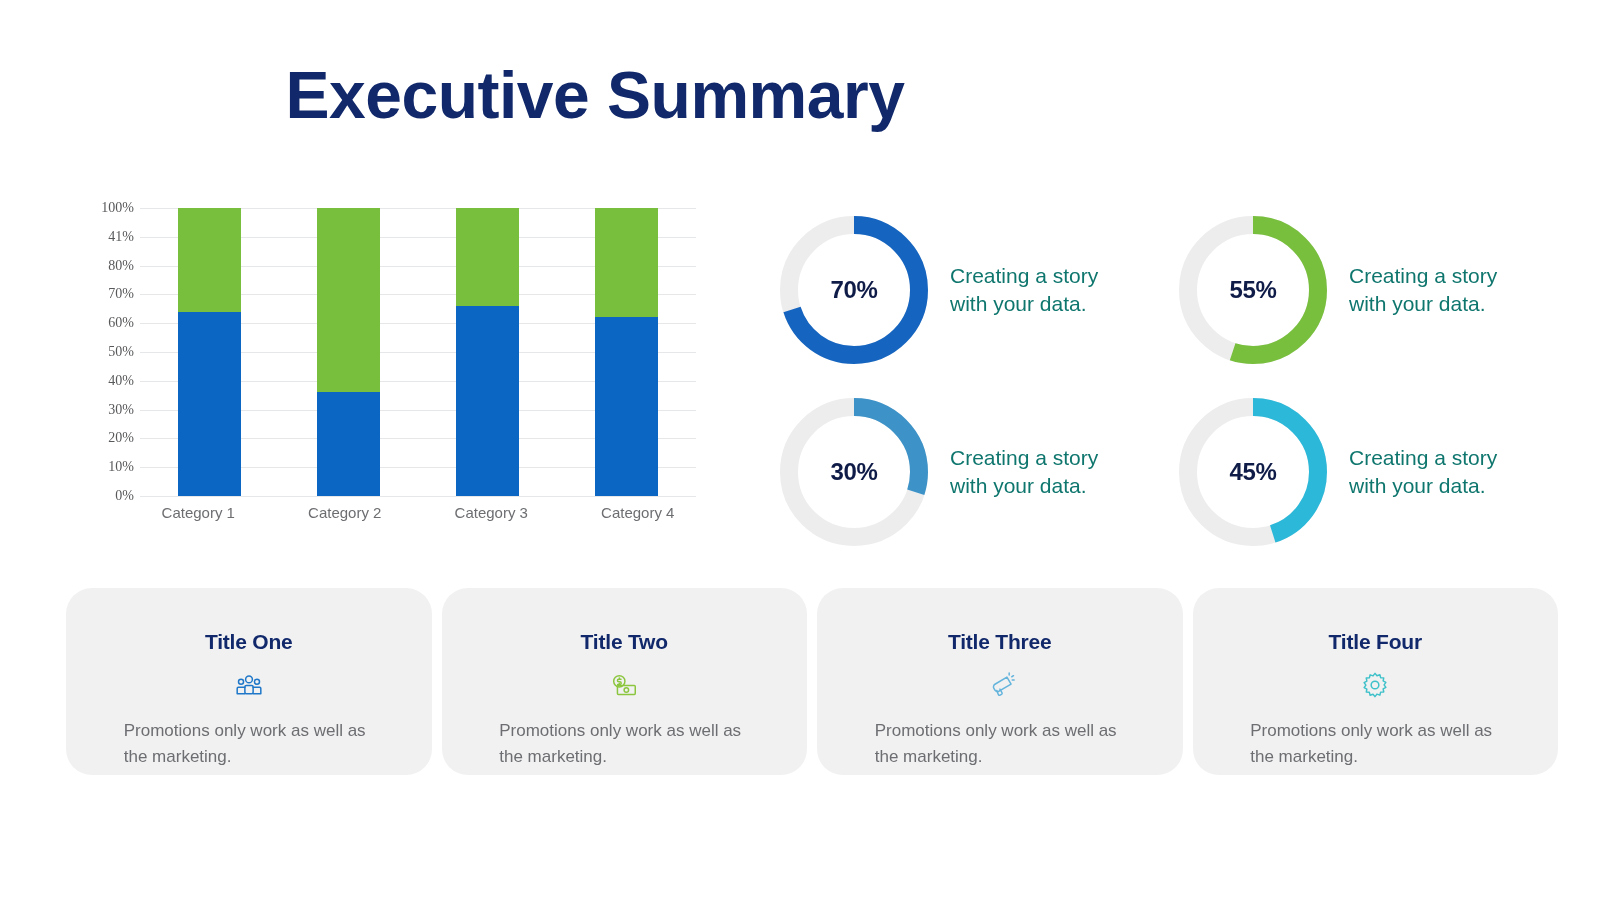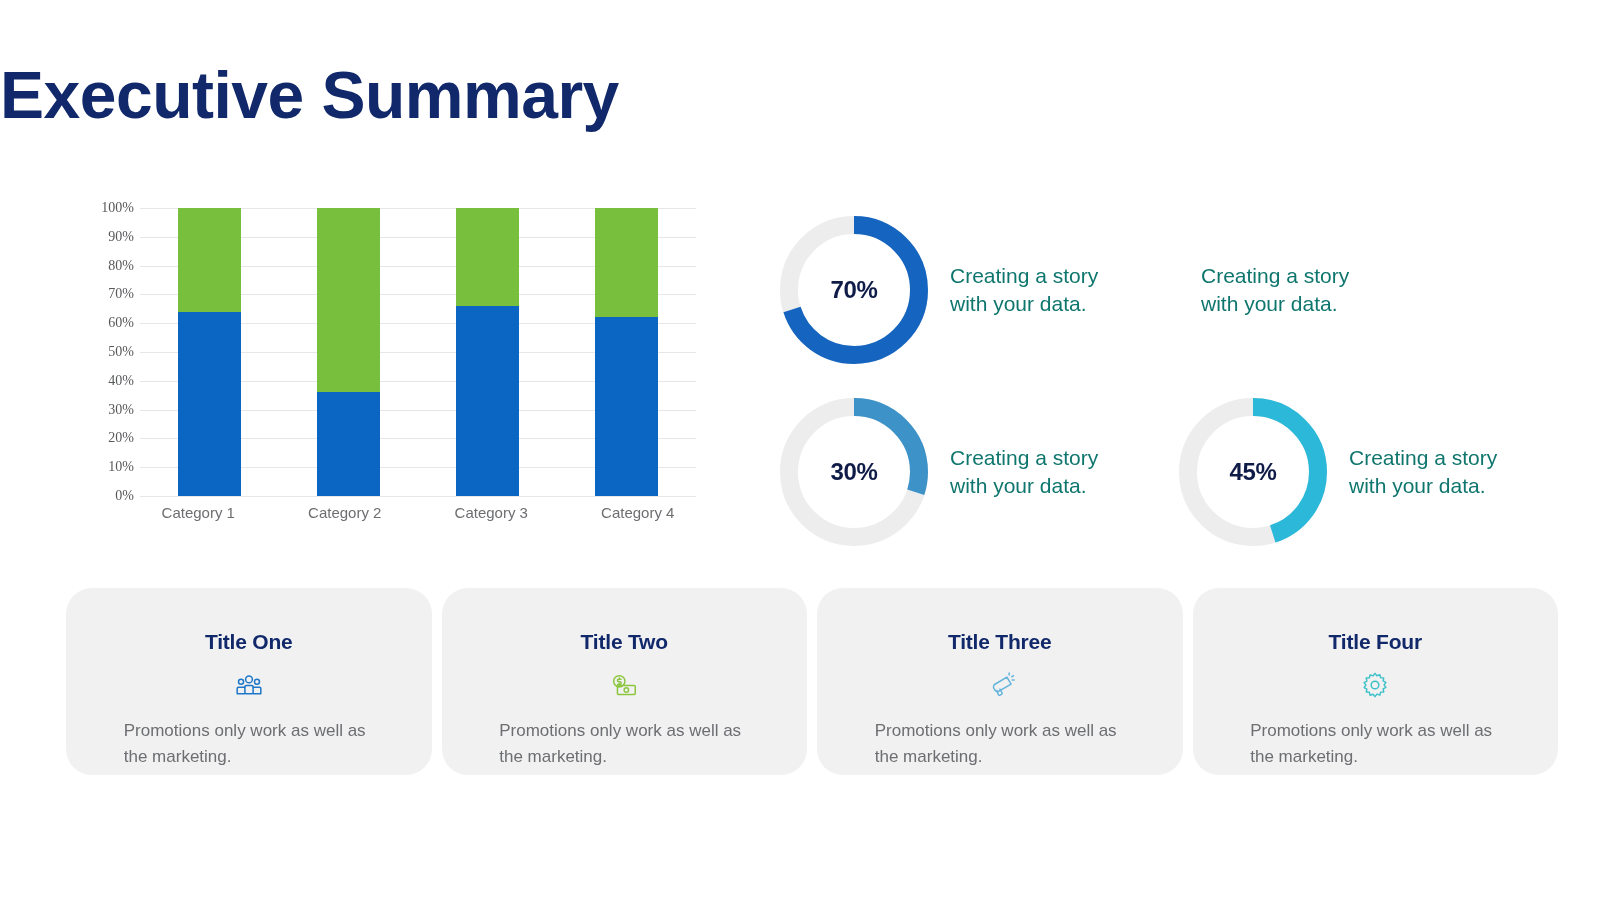--- a/index.html
+++ b/index.html
@@ -14,20 +14,21 @@
     overflow: hidden;
     position: relative;
   }
 
   
   #page-title {
     position: absolute;
     left: 0;
     top: 62px;
     width: 1620px;
+    text-align: center;
     font-size: 66px;
     font-weight: bold;
     color: #11296B;
     letter-spacing: -0.5px;
     line-height: 1.0;
     padding-right: 430px;
     box-sizing: border-box;
   }
 
   
@@ -202,21 +203,21 @@
   }
 </style>
 </head>
 <body>
 
 <div id="page-title">Executive Summary</div>
 
 <div id="bar-chart">
   <div class="ytick-labels">
       <div class="ytick" style="top: 0%;">100%</div>
-      <div class="ytick" style="top: 10%;">90%</div>
+      <div class="ytick" style="top: 10%;">41%</div>
       <div class="ytick" style="top: 20%;">80%</div>
       <div class="ytick" style="top: 30%;">70%</div>
       <div class="ytick" style="top: 40%;">60%</div>
       <div class="ytick" style="top: 50%;">50%</div>
       <div class="ytick" style="top: 60%;">40%</div>
       <div class="ytick" style="top: 70%;">30%</div>
       <div class="ytick" style="top: 80%;">20%</div>
       <div class="ytick" style="top: 90%;">10%</div>
       <div class="ytick" style="top: 100%;">0%</div>
     </div>
@@ -277,20 +278,27 @@
           <circle cx="74" cy="74" r="65" fill="none" stroke="#1565C0" stroke-width="18" stroke-dasharray="285.88493147667117 408.4070449666731" stroke-linecap="butt"></circle>
         </svg>
         <div class="donut-value">70%</div>
       </div>
       <div class="gauge-caption">
         <div>Creating a story</div>
         <div>with your data.</div>
       </div>
     </div>
     <div class="gauge-item">
+      <div class="donut-wrap">
+        <svg width="148" height="148" viewBox="0 0 148 148">
+          <circle cx="74" cy="74" r="65" fill="none" stroke="#EDEDEE" stroke-width="18"></circle>
+          <circle cx="74" cy="74" r="65" fill="none" stroke="#79BF3E" stroke-width="18" stroke-dasharray="224.62387473167018 408.4070449666731" stroke-linecap="butt"></circle>
+        </svg>
+        <div class="donut-value">55%</div>
+      </div>
       <div class="gauge-caption">
         <div>Creating a story</div>
         <div>with your data.</div>
       </div>
     </div>
     <div class="gauge-item">
       <div class="donut-wrap">
         <svg width="148" height="148" viewBox="0 0 148 148">
           <circle cx="74" cy="74" r="65" fill="none" stroke="#EDEDEE" stroke-width="18"></circle>
           <circle cx="74" cy="74" r="65" fill="none" stroke="#3D93C8" stroke-width="18" stroke-dasharray="122.52211349000191 408.4070449666731" stroke-linecap="butt"></circle>

